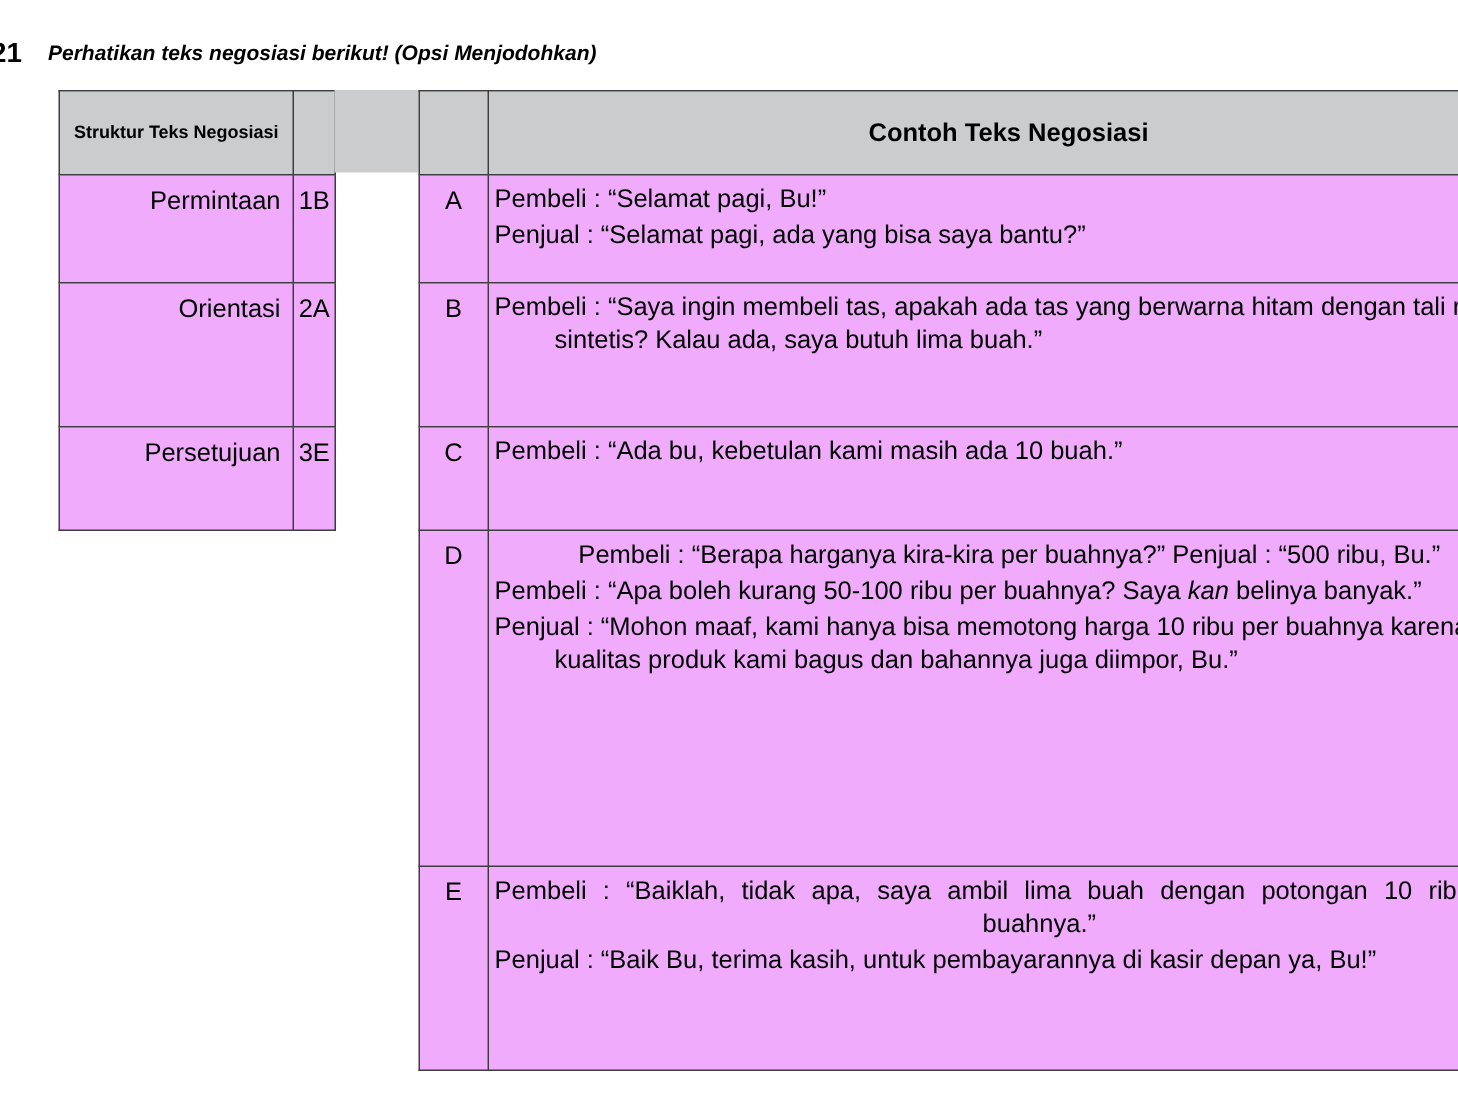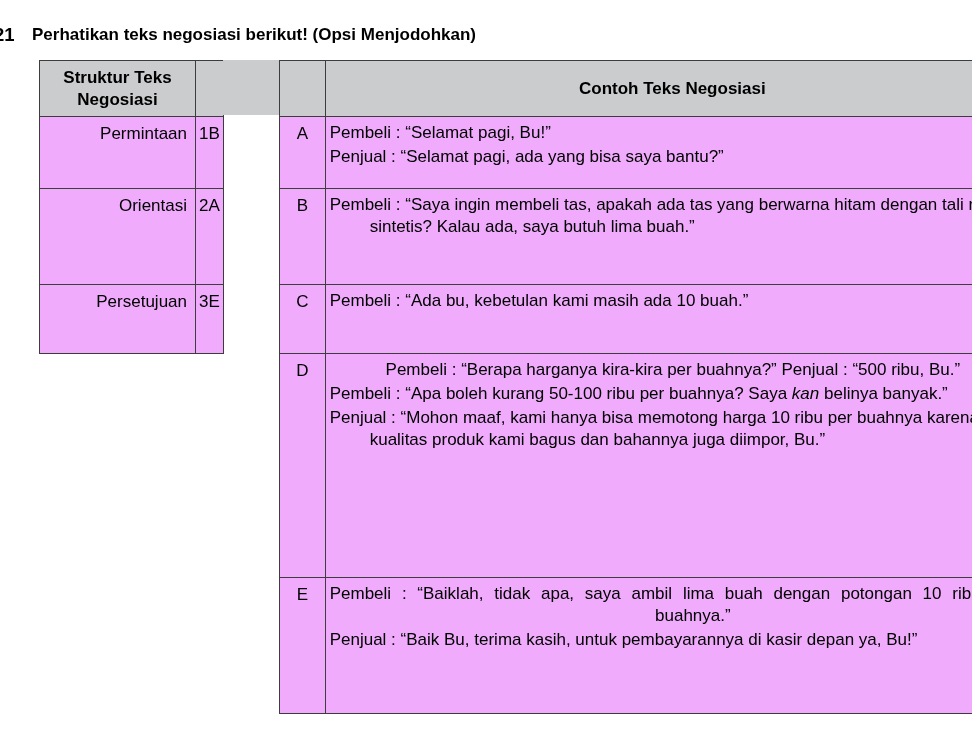--- a/index.html
+++ b/index.html
@@ -29,24 +29,25 @@
   .q-number {
     width: 38px;
     margin-left: -6px;
     font-size: 18.5px;
     font-weight: bold;
     line-height: 26px;
     text-align: left;
     white-space: nowrap;
   }
   .q-text {
-    font-size: 17px;
+    font-size: 14px;
     font-weight: bold;
     line-height: 26px;
     white-space: nowrap;
+    font-style: italic;
   }
 
   
   .tbl {
     position: absolute;
     border-collapse: collapse;
     table-layout: fixed;
     font-size: 17px;
     line-height: 1.28;
   }
@@ -67,21 +68,21 @@
   #left-table {
     left: 39px;
     top: 60px;
     width: 184px;
   }
   #left-table col.c-label { width: 156px; }
   #left-table col.c-ans   { width: 28px;  }
 
   #left-table th.h-struct {
     height: 55px;
-    font-size: 17px;
+    font-size: 12px;
     padding: 0 6px;
     line-height: 1.25;
   }
   #left-table th.h-blank { background: #cbccce; }
 
   #left-table td.label-cell {
     text-align: right;
     padding: 6px 8px 4px 4px;
     white-space: nowrap;
   }

